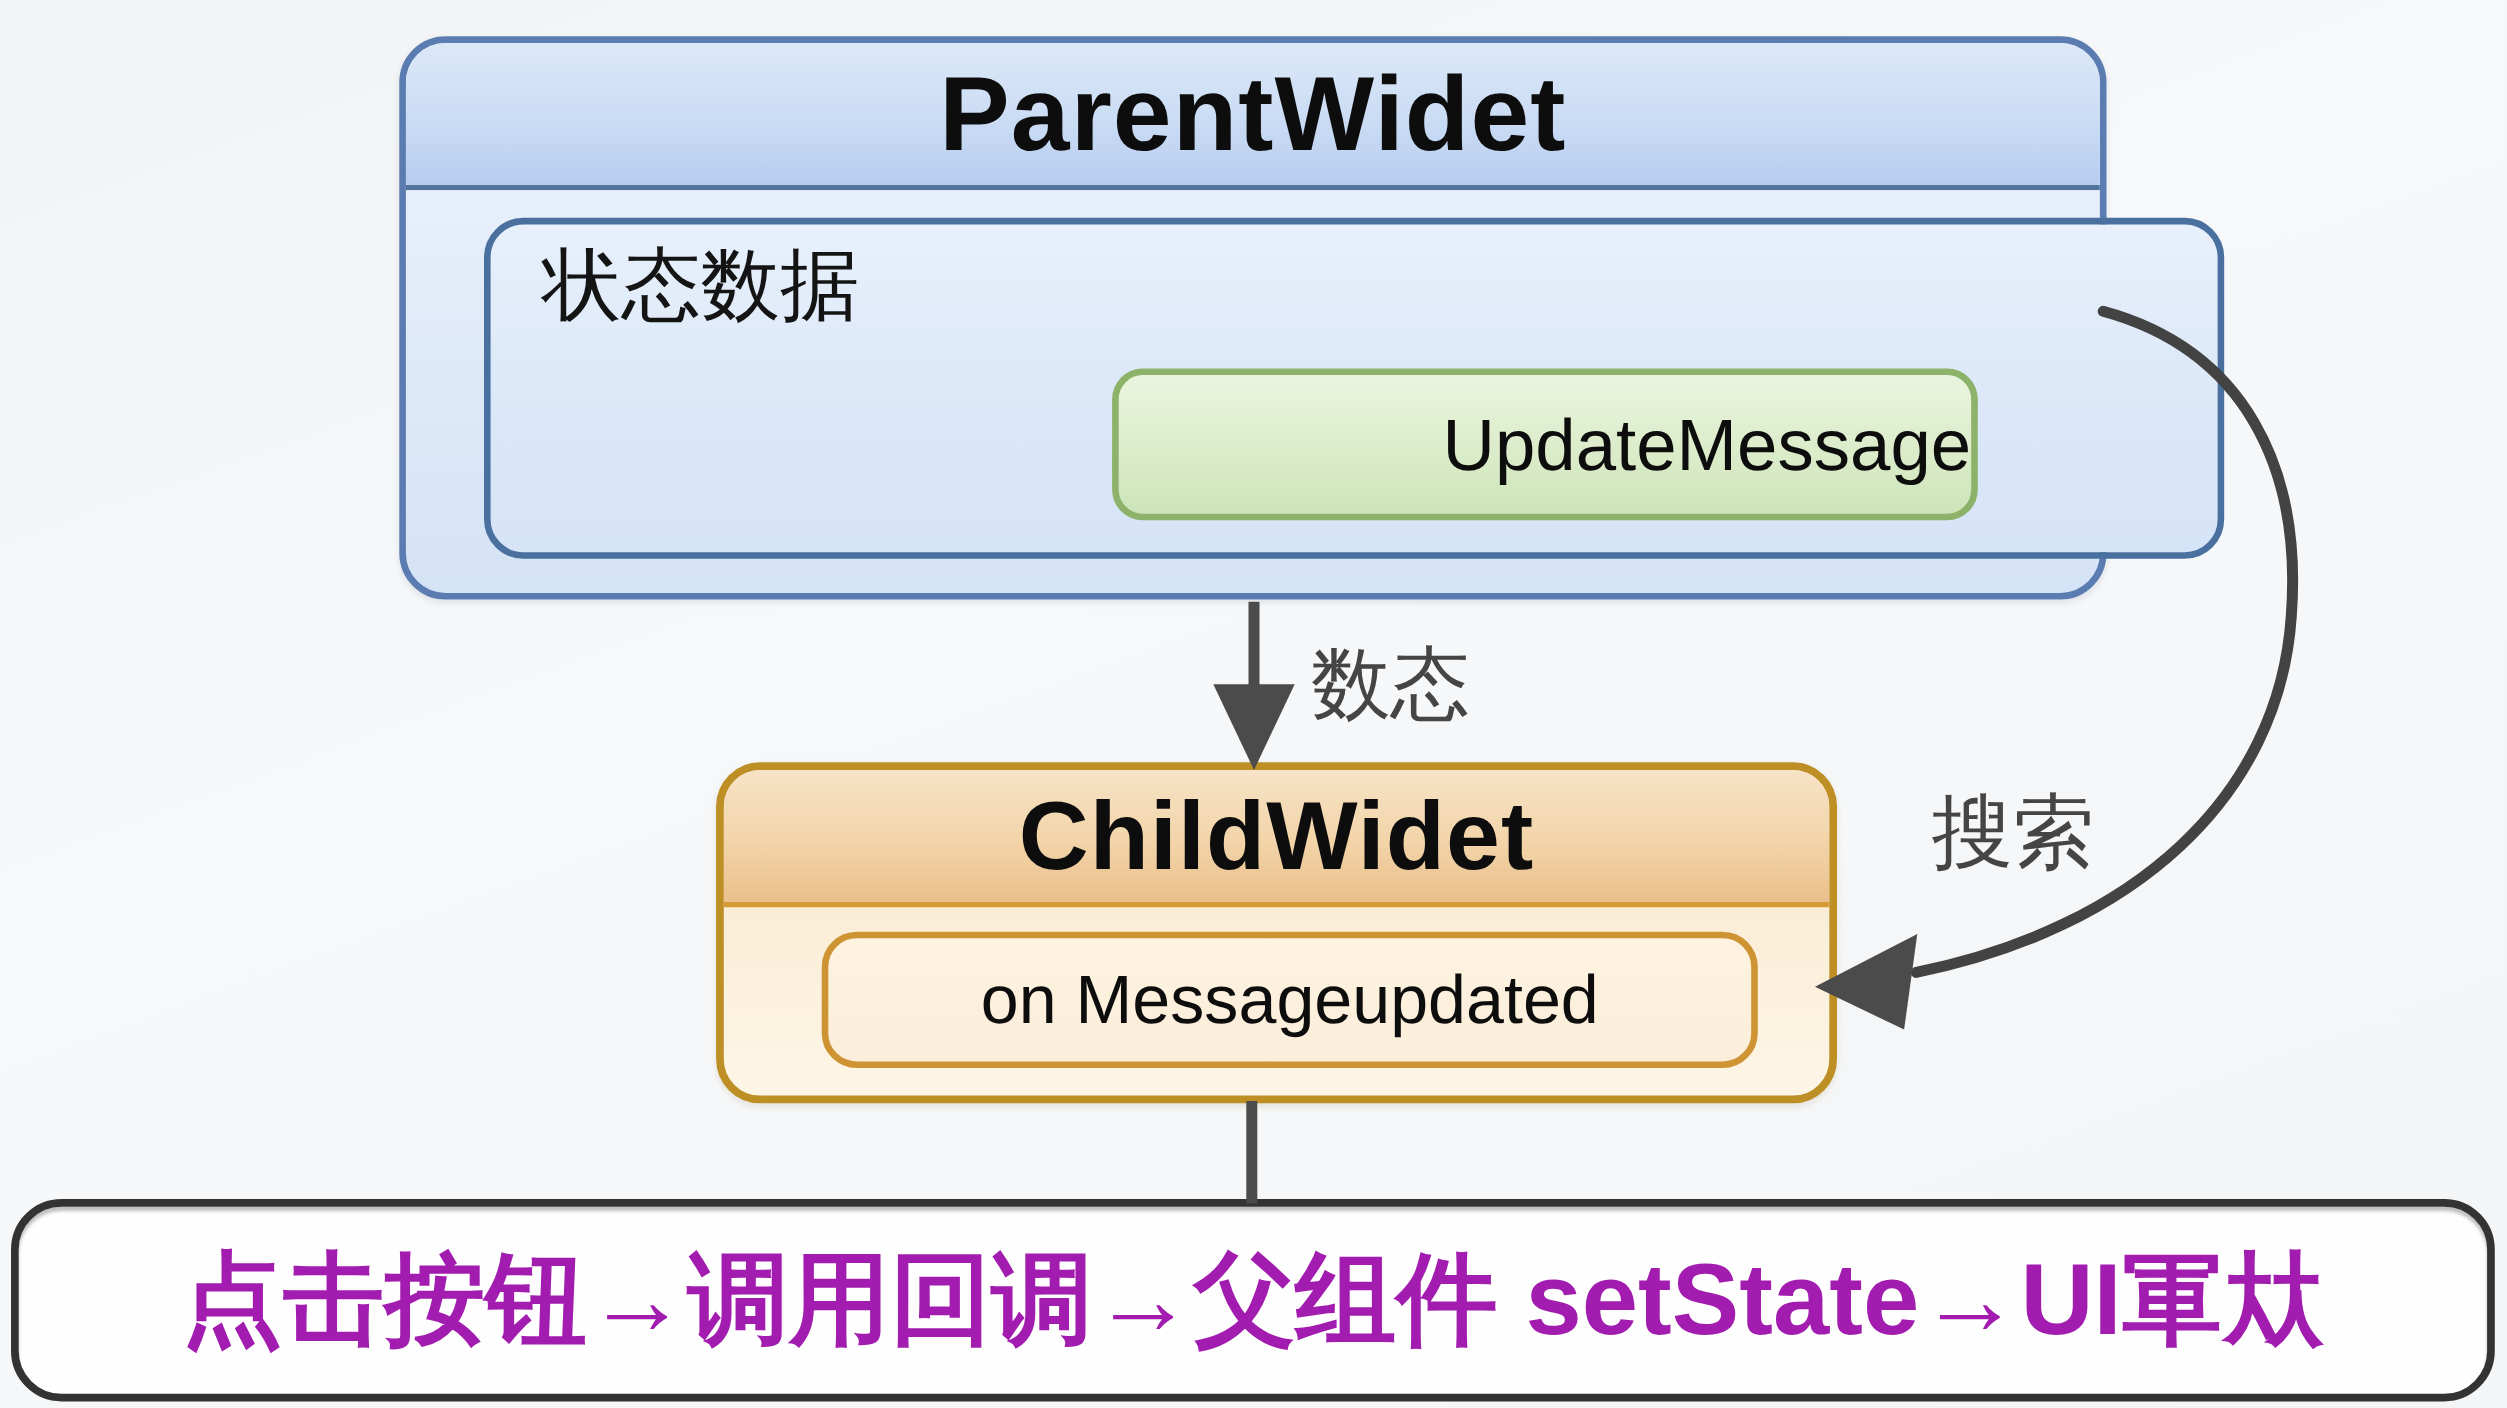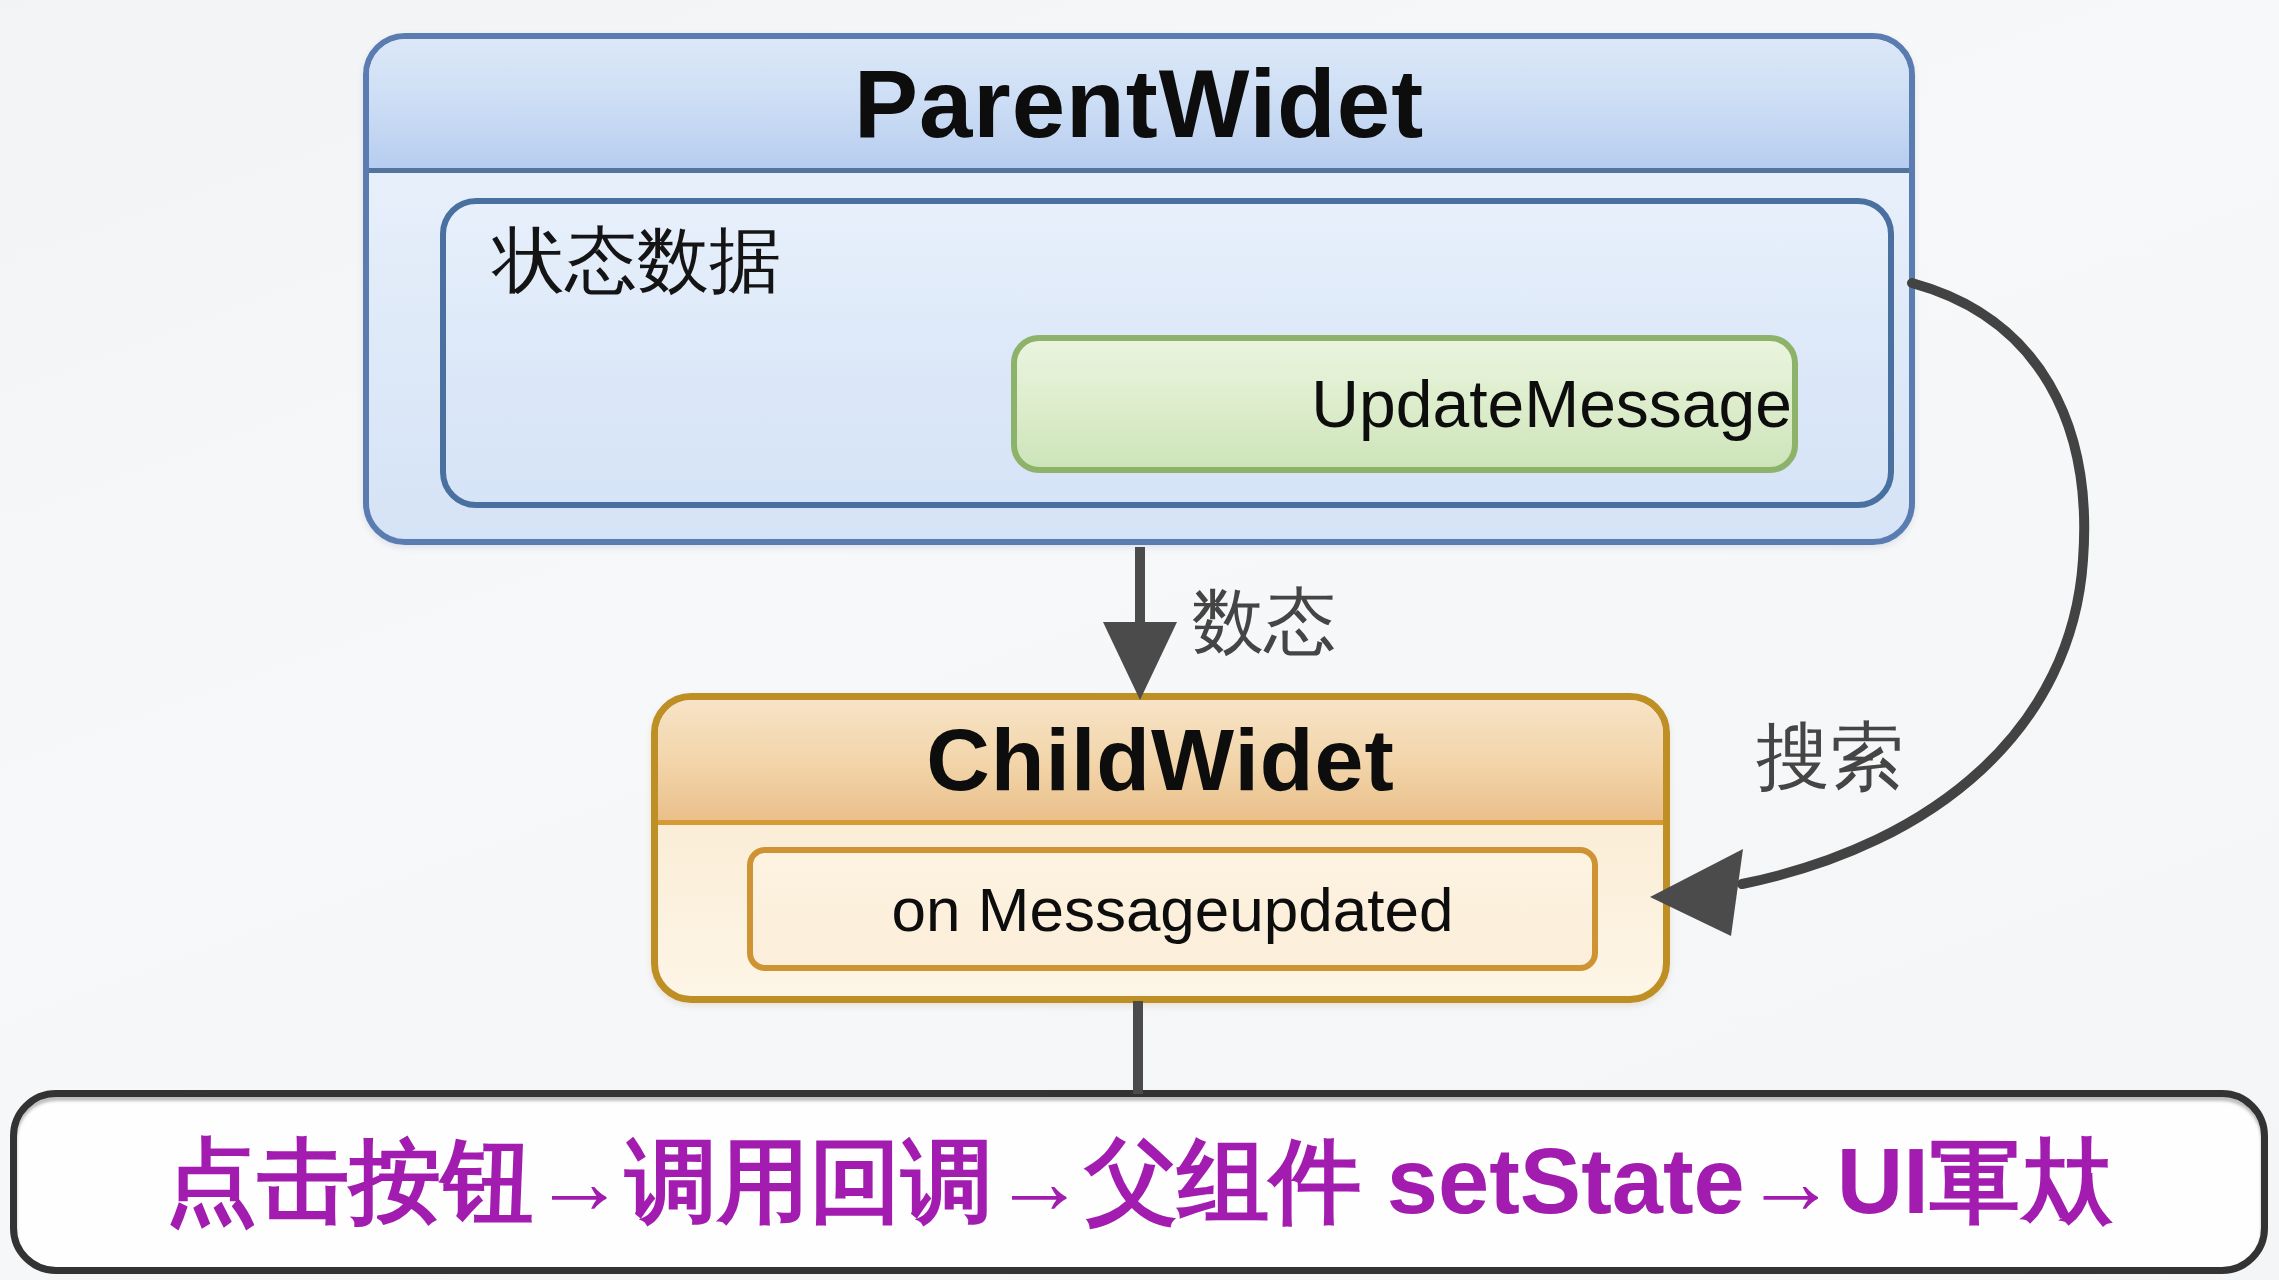--- a/index.html
+++ b/index.html
@@ -18,21 +18,21 @@
   }
   .parent-header{
     position:absolute;left:0;top:0;width:100%;height:134px;
     box-sizing:border-box;border-bottom:5px solid #53749c;
     border-radius:36px 36px 0 0;
     background:linear-gradient(180deg,#dce8f8 0%,#cadcf4 55%,#b7cdf0 100%);
     display:flex;align-items:center;justify-content:center;
   }
   .parent-title{font-size:96px;font-weight:bold;letter-spacing:1px;}
   .state-box{
-    position:absolute;left:71px;top:159px;width:1454px;height:310px;
+    position:absolute;left:71px;top:159px;width:1582px;height:310px;
     box-sizing:border-box;border:6px solid #49709f;border-radius:36px;
     background:linear-gradient(180deg,#e7f0fb 0%,#dbe7f8 60%,#d6e4f7 100%);
     padding-left:14px;
   }
   .state-label{
     position:absolute;left:47px;top:16px;font-size:72px;line-height:80px;color:#141414;
   }
   .update-btn{
     position:absolute;left:565px;top:131px;width:787px;height:138px;
     box-sizing:border-box;border:6px solid #8cb369;border-radius:28px;
@@ -51,21 +51,21 @@
   .child-header{
     position:absolute;left:0;top:0;width:100%;height:125px;
     box-sizing:border-box;border-bottom:5px solid #d59a33;
     border-radius:33px 33px 0 0;
     background:linear-gradient(180deg,#f7e3c6 0%,#f2d4a8 55%,#eabf8b 100%);
     display:flex;align-items:center;justify-content:center;
   }
   .child-title{font-size:88px;font-weight:bold;letter-spacing:1px;}
   .handler-box{
     position:absolute;left:89px;top:147px;width:851px;height:124px;
-    box-sizing:border-box;border:6px solid #ce9434;border-radius:18px;
+    box-sizing:border-box;border:6px solid #ce9434;border-radius:32px;
     background:linear-gradient(180deg,#fdf3e0 0%,#fbeeda 100%);
     display:flex;align-items:center;justify-content:center;
   }
   .handler-box span{font-size:62px;color:#0d0d0d;}
   
   .caption-box{
     position:absolute;left:10px;top:1090px;width:2258px;height:184px;
     box-sizing:border-box;border:7px solid #333333;border-radius:46px;
     background:#fefefe;
     display:flex;align-items:center;justify-content:center;

